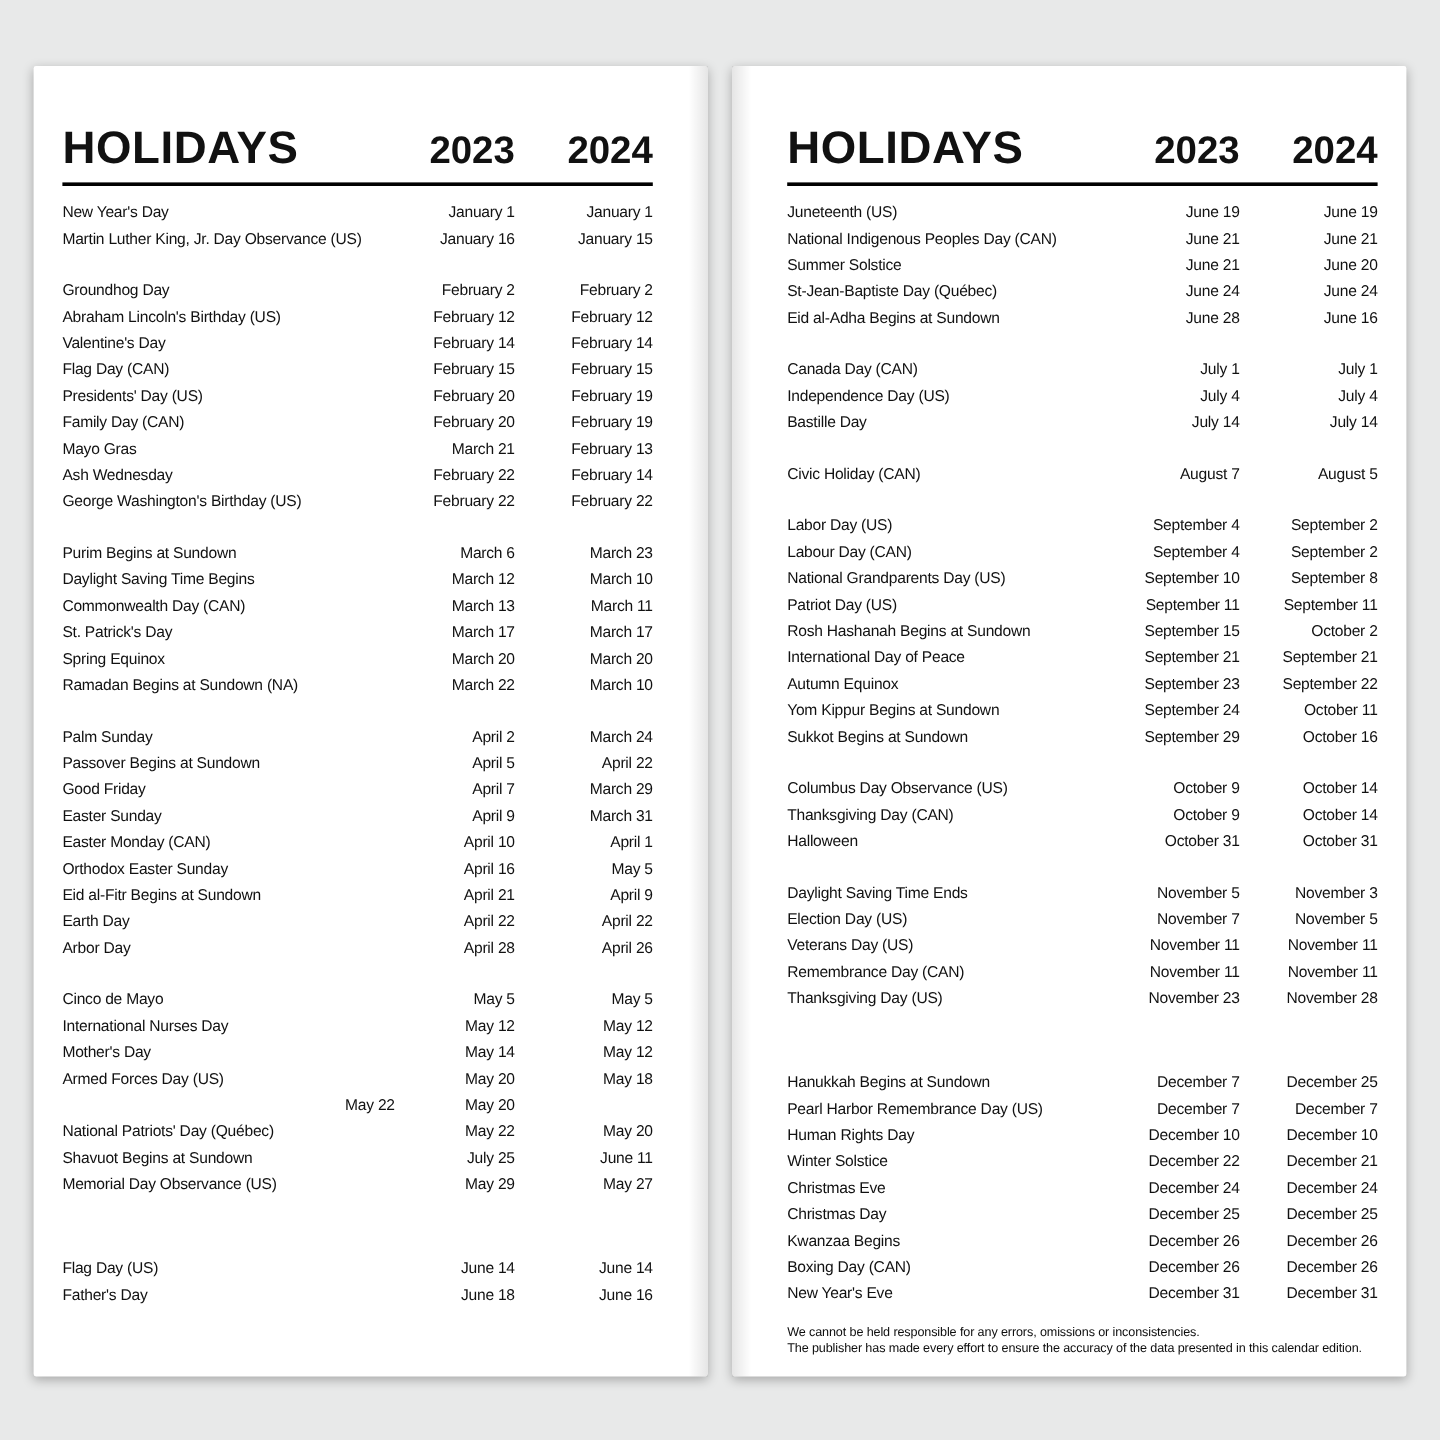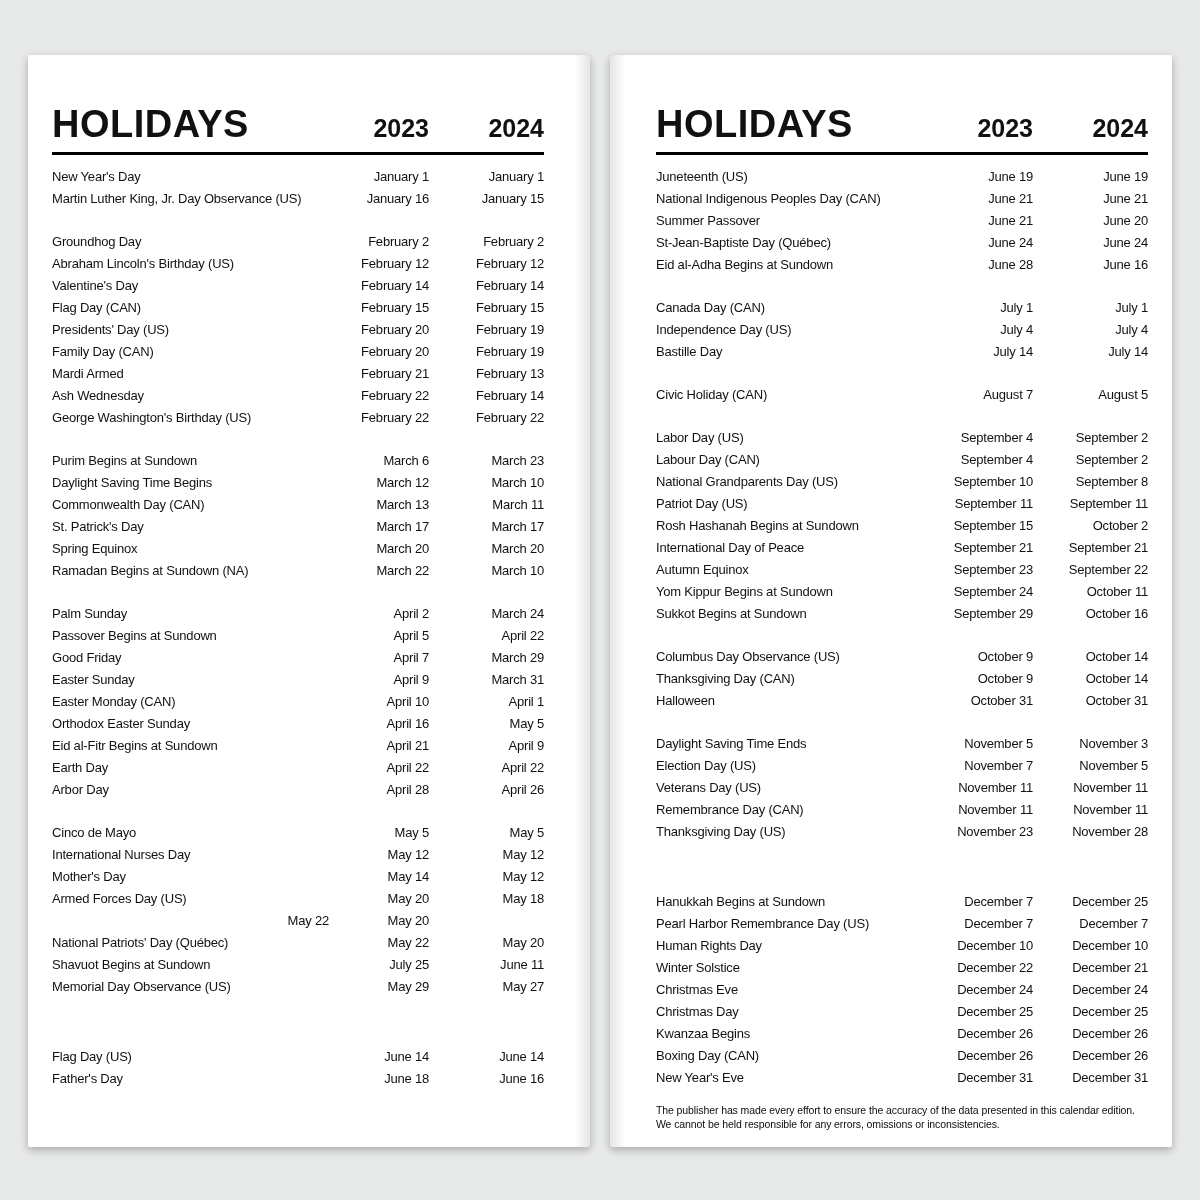--- a/index.html
+++ b/index.html
@@ -43,21 +43,21 @@
     align-items: baseline;
   }
   .page-title {
     font-size: 38px;
     font-weight: bold;
     letter-spacing: 0.5px;
     margin: 0;
     line-height: 1;
   }
   .year-col {
-    font-size: 25px;
+    font-size: 32px;
     font-weight: bold;
     text-align: right;
     line-height: 1;
   }
   .header-rule {
     border-bottom: 3.5px solid #000;
     margin-top: 9px;
     margin-bottom: 11px;
   }
   .rows { }
@@ -130,22 +130,22 @@
             <span class="cell-name">Presidents' Day (US)</span>
             <span class="cell-date">February 20</span>
             <span class="cell-date">February 19</span>
           </div>
           <div class="row">
             <span class="cell-name">Family Day (CAN)</span>
             <span class="cell-date">February 20</span>
             <span class="cell-date">February 19</span>
           </div>
           <div class="row">
-            <span class="cell-name">Mardi Armed</span>
-            <span class="cell-date">February 21</span>
+            <span class="cell-name">Mayo Gras</span>
+            <span class="cell-date">March 21</span>
             <span class="cell-date">February 13</span>
           </div>
           <div class="row">
             <span class="cell-name">Ash Wednesday</span>
             <span class="cell-date">February 22</span>
             <span class="cell-date">February 14</span>
           </div>
           <div class="row">
             <span class="cell-name">George Washington's Birthday (US)</span>
             <span class="cell-date">February 22</span>
@@ -300,21 +300,21 @@
             <span class="cell-name">Juneteenth (US)</span>
             <span class="cell-date">June 19</span>
             <span class="cell-date">June 19</span>
           </div>
           <div class="row">
             <span class="cell-name">National Indigenous Peoples Day (CAN)</span>
             <span class="cell-date">June 21</span>
             <span class="cell-date">June 21</span>
           </div>
           <div class="row">
-            <span class="cell-name">Summer Passover</span>
+            <span class="cell-name">Summer Solstice</span>
             <span class="cell-date">June 21</span>
             <span class="cell-date">June 20</span>
           </div>
           <div class="row">
             <span class="cell-name">St-Jean-Baptiste Day (Québec)</span>
             <span class="cell-date">June 24</span>
             <span class="cell-date">June 24</span>
           </div>
           <div class="row">
             <span class="cell-name">Eid al-Adha Begins at Sundown</span>
@@ -479,18 +479,18 @@
             <span class="cell-date">December 26</span>
           </div>
           <div class="row">
             <span class="cell-name">New Year's Eve</span>
             <span class="cell-date">December 31</span>
             <span class="cell-date">December 31</span>
           </div>
         </div>
       </div>
     <div class="publisher-note">
+      <div>We cannot be held responsible for any errors, omissions or inconsistencies.</div>
       <div>The publisher has made every effort to ensure the accuracy of the data presented in this calendar edition.</div>
-      <div>We cannot be held responsible for any errors, omissions or inconsistencies.</div>
     </div>
   </div>
 
 </div>
 
 </body></html>

